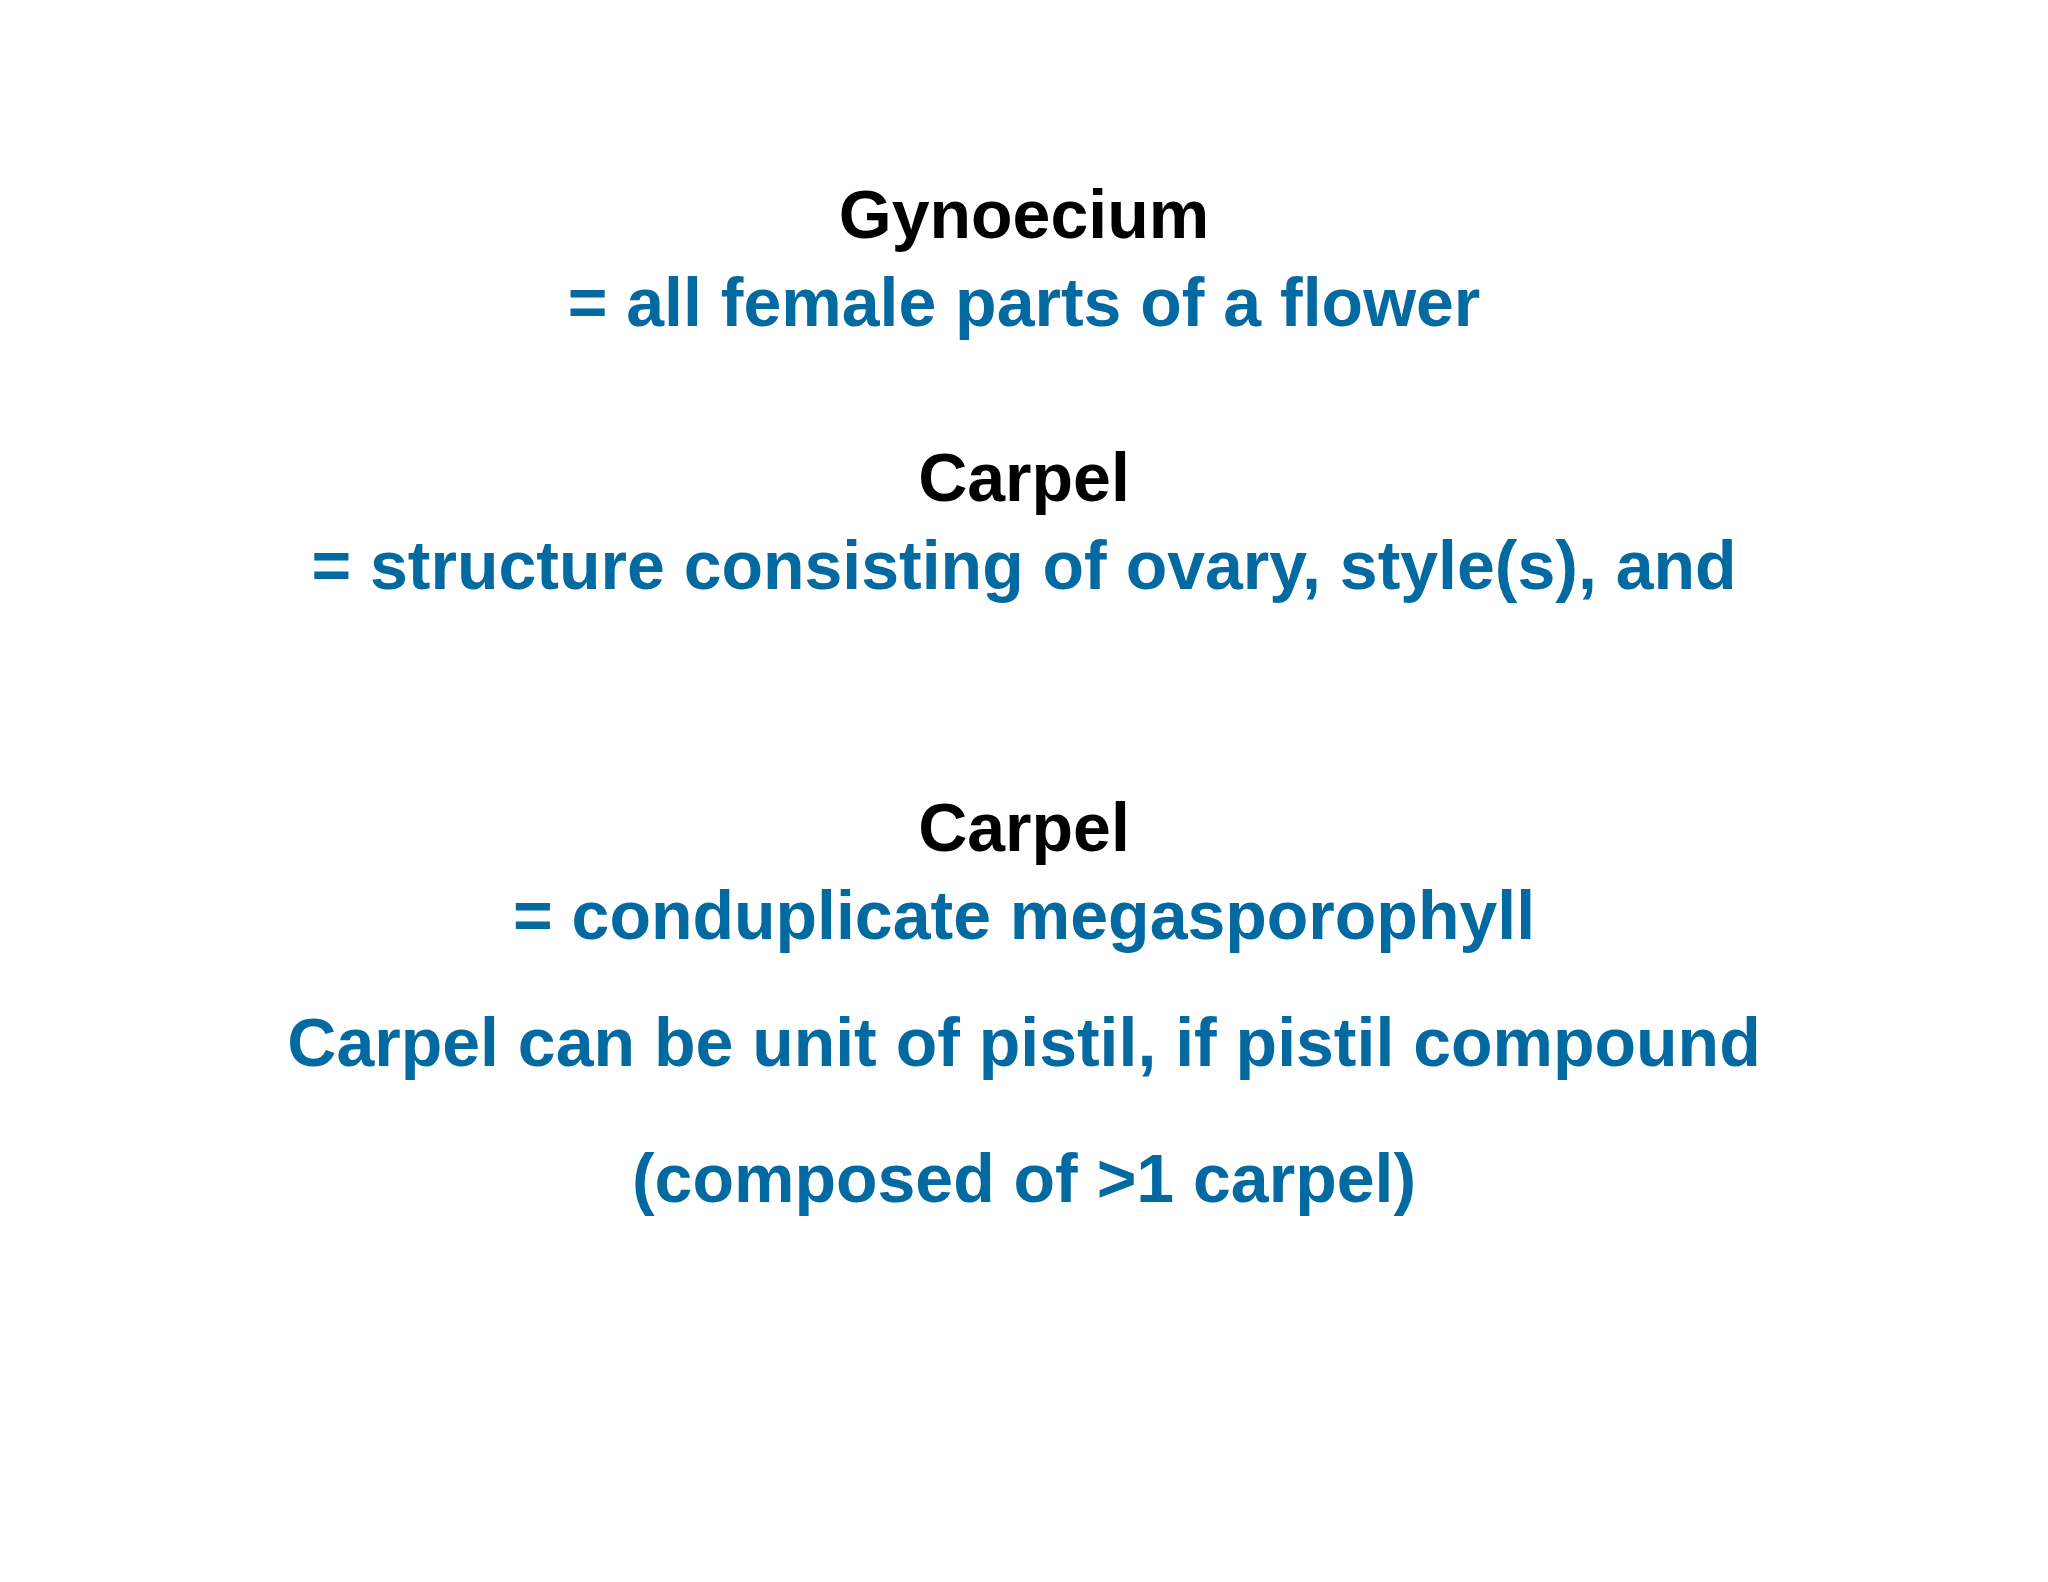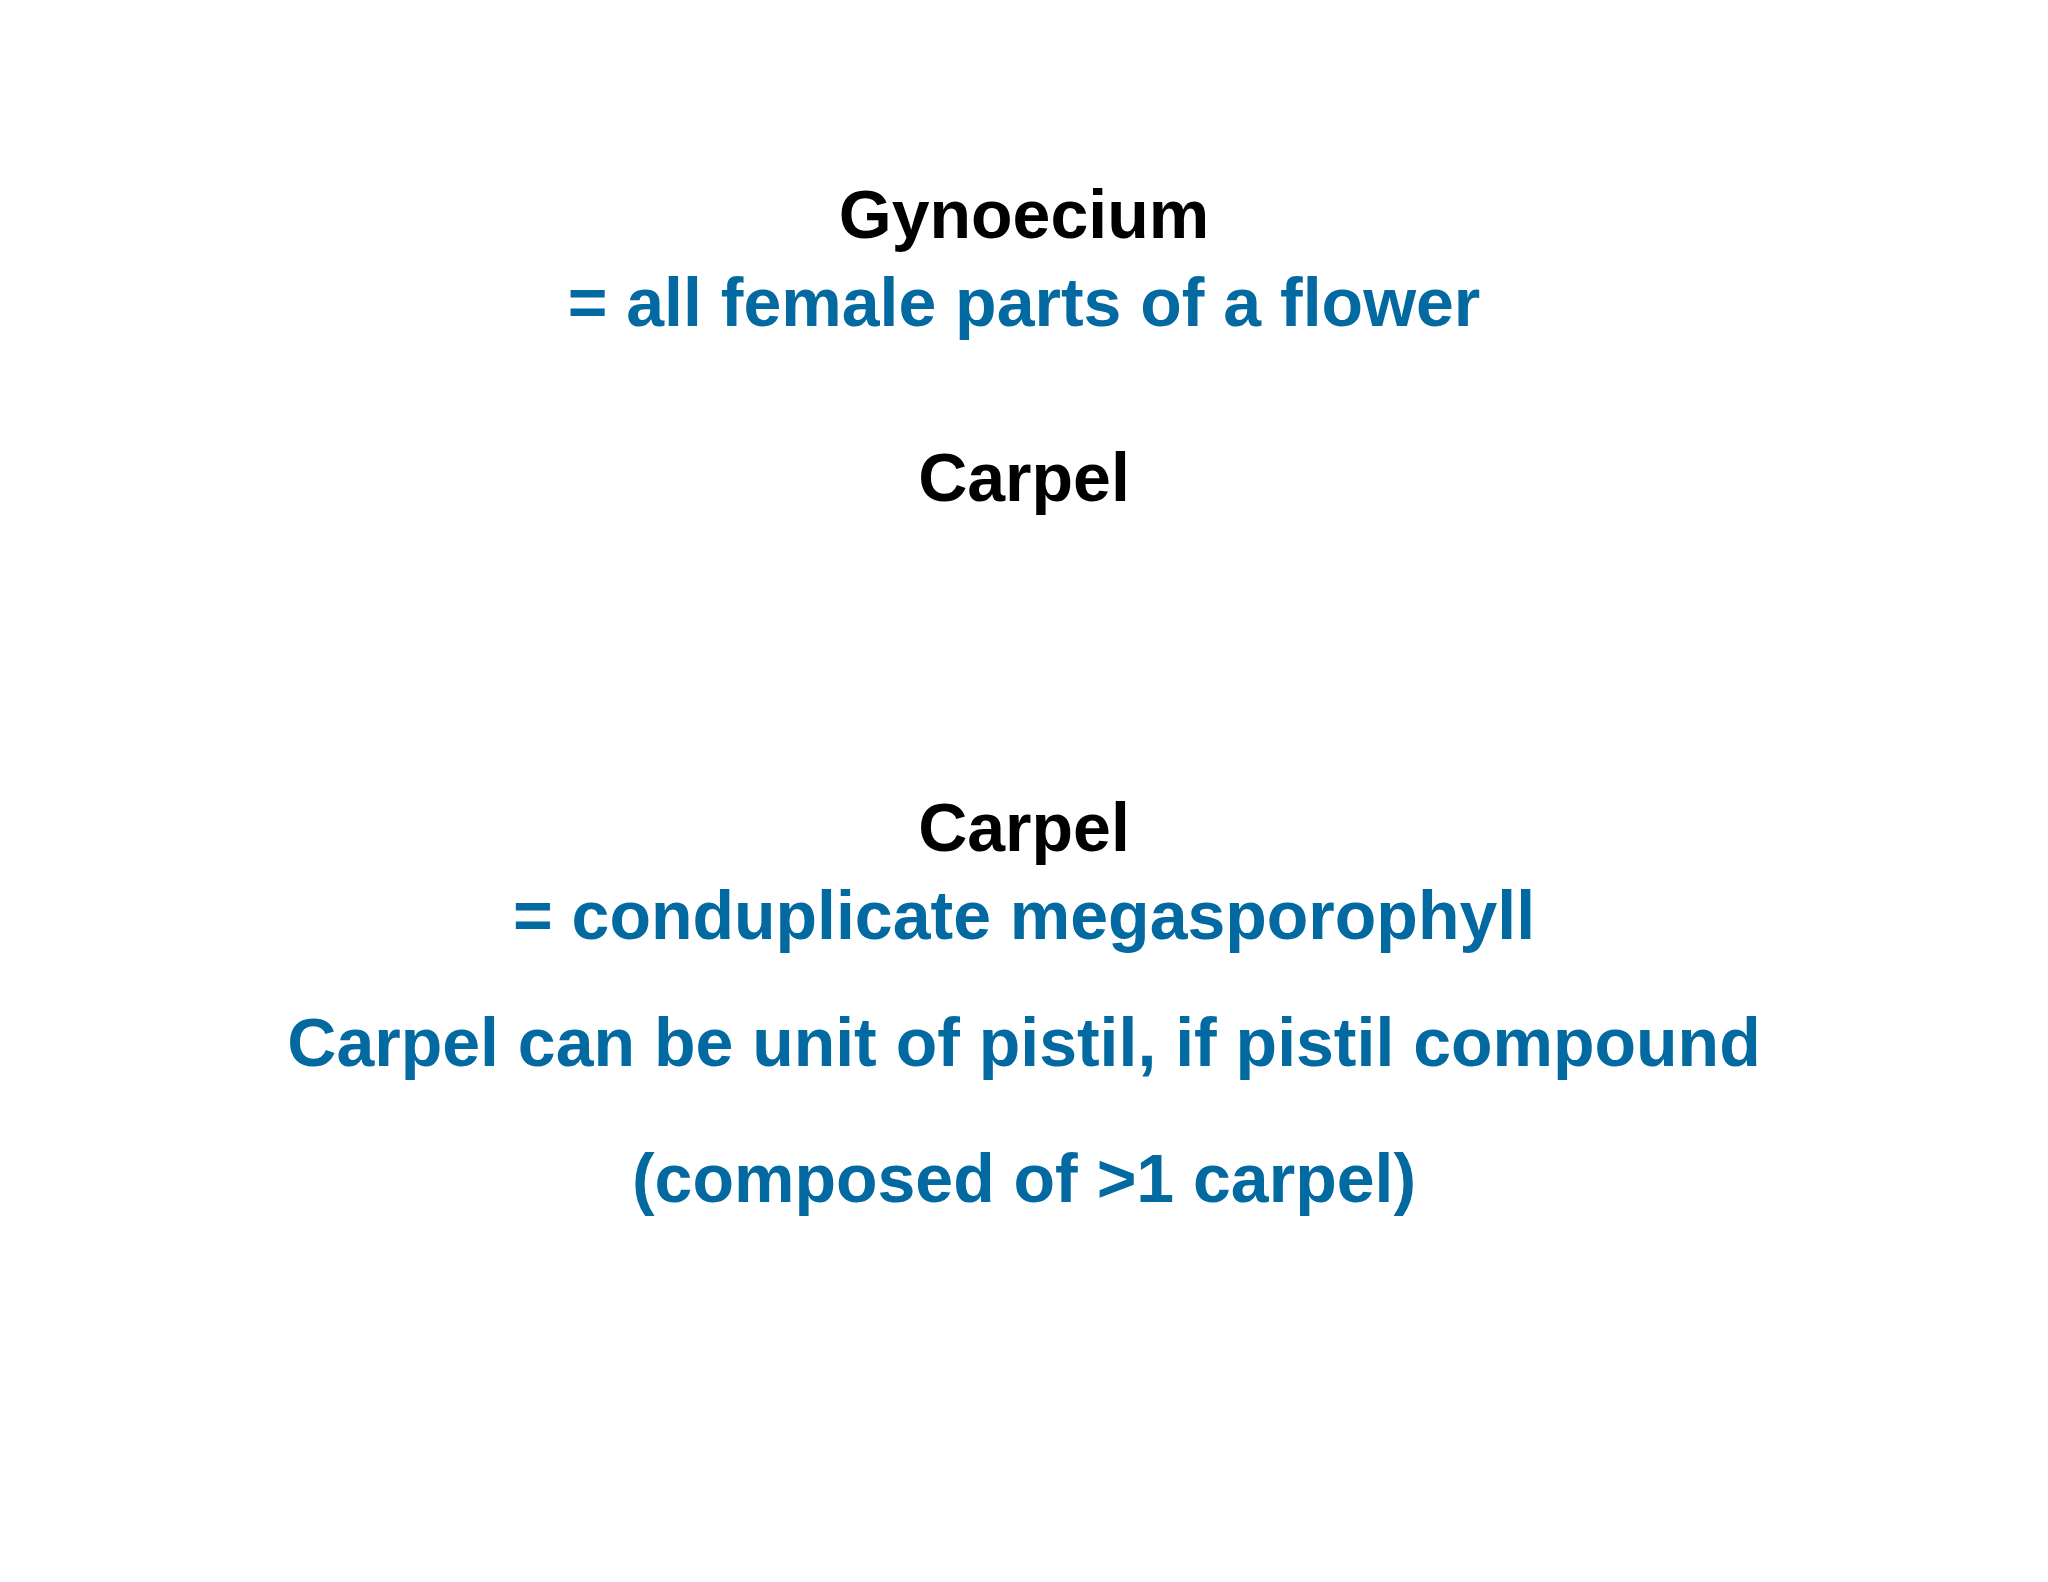--- a/index.html
+++ b/index.html
@@ -36,19 +36,20 @@
     .def { color: #0369a1; }
   </style>
 </head>
 <body>
 
 <div class="slide">
   <div class="line term" style="top:170px;">Gynoecium</div>
   <div class="line def" style="top:258px;">= all female parts of a flower</div>
 
   <div class="line term" style="top:433px;">Carpel</div>
+  <div class="line def" style="top:521px;">= structure consisting of ovary, style(s), and</div>
 
   <div class="line term" style="top:783px;">Carpel</div>
   <div class="line def" style="top:871px;">= conduplicate megasporophyll</div>
 
   <div class="line def" style="top:998px;">Carpel can be unit of pistil, if pistil compound</div>
   <div class="line def" style="top:1134px;">(composed of &gt;1 carpel)</div>
 </div>
 
 </body></html>

